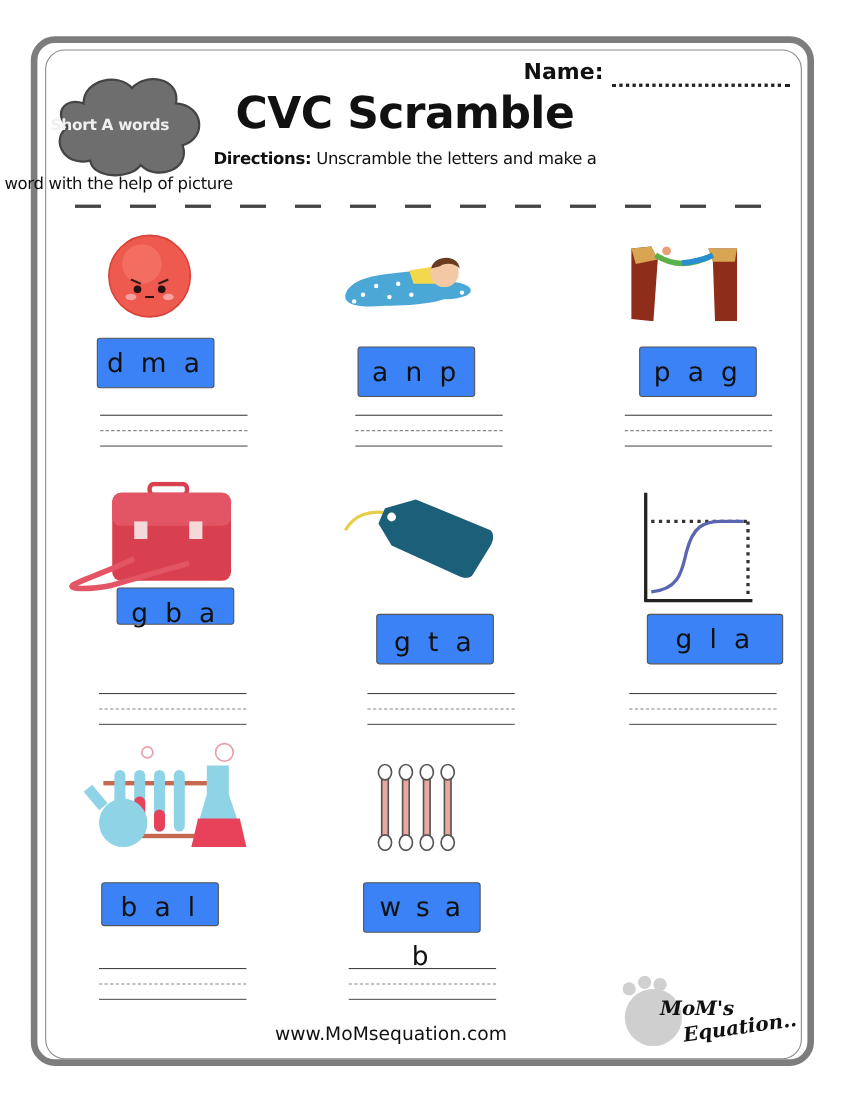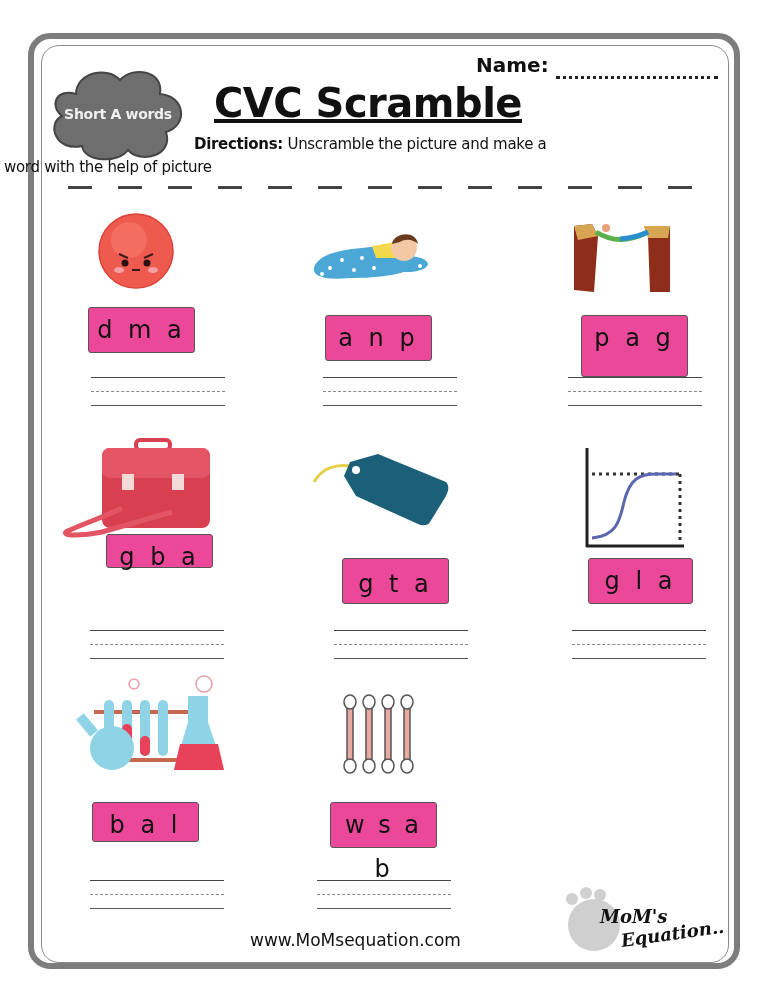--- a/index.html
+++ b/index.html
@@ -1,29 +1,29 @@
 <!DOCTYPE html>
 <html><head>
 <meta charset="utf-8">
 <style>
   html,body{margin:0;padding:0;background:#fff;}
   body{width:768px;height:994px;position:relative;overflow:hidden;font-family:"DejaVu Sans","Liberation Sans",sans-serif;color:#111;}
   .outer{position:absolute;left:28px;top:33px;width:712px;height:936px;border:6px solid #7d7d7d;border-radius:22px;box-sizing:border-box;}
   .inner{position:absolute;left:41px;top:45px;width:688px;height:918px;border:1.5px solid #8a8a8a;border-radius:18px;box-sizing:border-box;}
   .cloud{position:absolute;left:46px;top:64px;width:144px;height:100px;}
-  .cloud-label{position:absolute;left:46px;top:106px;width:144px;text-align:center;color:#f0f0f0;font-weight:bold;font-size:14px;letter-spacing:-0.3px;}
+  .cloud-label{position:absolute;left:46px;top:106px;width:144px;color:#f0f0f0;font-weight:bold;font-size:14px;letter-spacing:-0.3px;}
   .name-wrap{position:absolute;left:476px;top:53px;font-weight:bold;font-size:20px;}
   .name-dots{position:absolute;left:556px;top:62px;width:162px;border-bottom:3px dotted #222;height:14px;}
-  .title{position:absolute;left:214px;top:80px;font-weight:bold;font-size:40px;letter-spacing:-0.5px;text-decoration:underline;}
+  .title{position:absolute;left:214px;top:80px;font-weight:bold;font-size:40px;letter-spacing:-0.5px;}
   .dir1{position:absolute;left:194px;top:135px;font-size:15px;letter-spacing:-0.3px;}
   .dir1 b{font-weight:bold;}
   .dir2{position:absolute;left:0;width:768px;top:158px;font-size:15px;text-align:left;padding-left:4px;box-sizing:border-box;letter-spacing:-0.3px;}
   .dashline{position:absolute;left:68px;top:186px;width:636px;height:3px;background:repeating-linear-gradient(90deg,#444 0 24px,transparent 24px 50px);}
   .pic{position:absolute;}
-  .box{position:absolute;border:1.5px solid #555;border-radius:3px;background:#ec4899;box-sizing:border-box;text-align:center;font-family:"DejaVu Sans",sans-serif;font-size:24px;letter-spacing:4px;color:#111;}
+  .box{position:absolute;border:1.5px solid #555;border-radius:3px;background:#3b82f6;box-sizing:border-box;text-align:center;font-family:"DejaVu Sans",sans-serif;font-size:24px;letter-spacing:4px;color:#111;}
   .lines{position:absolute;width:134px;height:30px;}
   .lines .l1{position:absolute;left:0;top:0;width:100%;border-top:1.5px solid #444;}
   .lines .l2{position:absolute;left:0;top:14px;width:100%;border-top:1px dashed #888;}
   .lines .l3{position:absolute;left:0;top:28px;width:100%;border-top:1.5px solid #555;}
   .footer{position:absolute;left:250px;top:930px;font-weight:normal;font-size:17px;}
   .logo{position:absolute;left:560px;top:885px;width:170px;height:70px;}
 </style>
 </head>
 <body>
 
@@ -32,21 +32,21 @@
 
 <svg class="cloud" viewBox="0 0 144 100">
   <path d="M30 30 C30 8 62 2 74 16 C86 2 118 6 114 30 C140 32 142 62 120 68 C128 92 94 100 82 86 C72 100 38 98 36 82 C10 88 0 60 16 52 C2 40 12 24 30 30 Z" fill="#6e6e6e" stroke="#444" stroke-width="2"></path>
 </svg>
 <div class="cloud-label">Short A words</div>
 
 <div class="name-wrap">Name:</div>
 <div class="name-dots"></div>
 
 <div class="title">CVC Scramble</div>
-<div class="dir1"><b>Directions:</b> <span>Unscramble the picture and make a</span></div>
+<div class="dir1"><b>Directions:</b> <span>Unscramble the letters and make a</span></div>
 <div class="dir2">word with the help of picture</div>
 <div class="dashline"></div>
 
 <svg class="pic" style="left:97px;top:212px;width:78px;height:78px" viewBox="0 0 78 78">
   <circle cx="39" cy="39" r="37" fill="#ef5a4f" stroke="#d9443a" stroke-width="1.5"></circle>
   <circle cx="32" cy="28" r="18" fill="#f57a6e" opacity="0.6"></circle>
   <path d="M22 42 L31 46" stroke="#3a1a1a" stroke-width="2"></path>
   <path d="M56 42 L47 46" stroke="#3a1a1a" stroke-width="2"></path>
   <circle cx="28" cy="51" r="3.5" fill="#2a1010"></circle>
     <circle cx="50" cy="51" r="3.5" fill="#2a1010"></circle>
@@ -84,21 +84,21 @@
 
 <svg class="pic" style="left:572px;top:222px;width:102px;height:70px" viewBox="0 0 102 70">
   <path d="M2 4 L20 2 L26 14 L22 70 L2 68 Z" fill="#8e2e1a"></path>
   <path d="M2 4 L20 2 L26 14 L6 18 Z" fill="#d8a552"></path>
   <path d="M72 4 L98 4 L98 70 L78 70 L76 14 Z" fill="#8e2e1a"></path>
   <path d="M72 4 L98 4 L96 16 L76 16 Z" fill="#d8a552"></path>
   <path d="M24 10 C40 20 56 20 76 10" stroke="#5bb04a" stroke-width="5" fill="none"></path>
   <path d="M48 17 C58 16 68 14 76 10" stroke="#2a8fcf" stroke-width="5" fill="none"></path>
   <circle cx="34" cy="6" r="4" fill="#e9a07a"></circle>
 </svg>
-<div class="box" style="left:581px;top:315px;width:107px;height:62px;line-height:44px">p a g</div>
+<div class="box" style="left:581px;top:315px;width:107px;height:46px;line-height:44px">p a g</div>
 <div class="lines" style="left:568px;top:377px">
     <div class="l1"></div>
     <div class="l2"></div>
     <div class="l3"></div>
   </div>
 
 <svg class="pic" style="left:62px;top:438px;width:150px;height:100px" viewBox="0 0 150 100">
   <rect x="74" y="2" width="34" height="10" rx="4" fill="none" stroke="#d9404f" stroke-width="4"></rect>
   <rect x="40" y="10" width="108" height="80" rx="8" fill="#d9404f"></rect>
   <rect x="40" y="10" width="108" height="30" rx="8" fill="#e35565"></rect>
@@ -125,21 +125,21 @@
     <div class="l3"></div>
   </div>
 
 <svg class="pic" style="left:584px;top:446px;width:104px;height:104px" viewBox="0 0 104 104">
   <line x1="3" y1="2" x2="3" y2="101" stroke="#222" stroke-width="3"></line>
   <line x1="2" y1="100" x2="100" y2="100" stroke="#222" stroke-width="3"></line>
   <line x1="8" y1="28" x2="96" y2="28" stroke="#333" stroke-width="3" stroke-dasharray="3 4"></line>
   <line x1="96" y1="28" x2="96" y2="94" stroke="#333" stroke-width="3" stroke-dasharray="3 4"></line>
   <path d="M8 92 C34 90 36 72 40 56 C46 32 56 28 72 28 L92 28" stroke="#5a67b0" stroke-width="3" fill="none"></path>
 </svg>
-<div class="box" style="left:588px;top:558px;width:105px;height:46px;line-height:44px">g l a</div>
+<div class="box" style="left:588px;top:558px;width:124px;height:46px;line-height:44px">g l a</div>
 <div class="lines" style="left:572px;top:630px">
     <div class="l1"></div>
     <div class="l2"></div>
     <div class="l3"></div>
   </div>
 
 <svg class="pic" style="left:76px;top:674px;width:150px;height:100px" viewBox="0 0 150 100">
   <circle cx="58" cy="10" r="5" fill="none" stroke="#e7a0a8" stroke-width="1.5"></circle>
   <circle cx="128" cy="10" r="8" fill="none" stroke="#e7a0a8" stroke-width="1.5"></circle>
   <rect x="18" y="36" width="100" height="4" fill="#c6684f"></rect>

